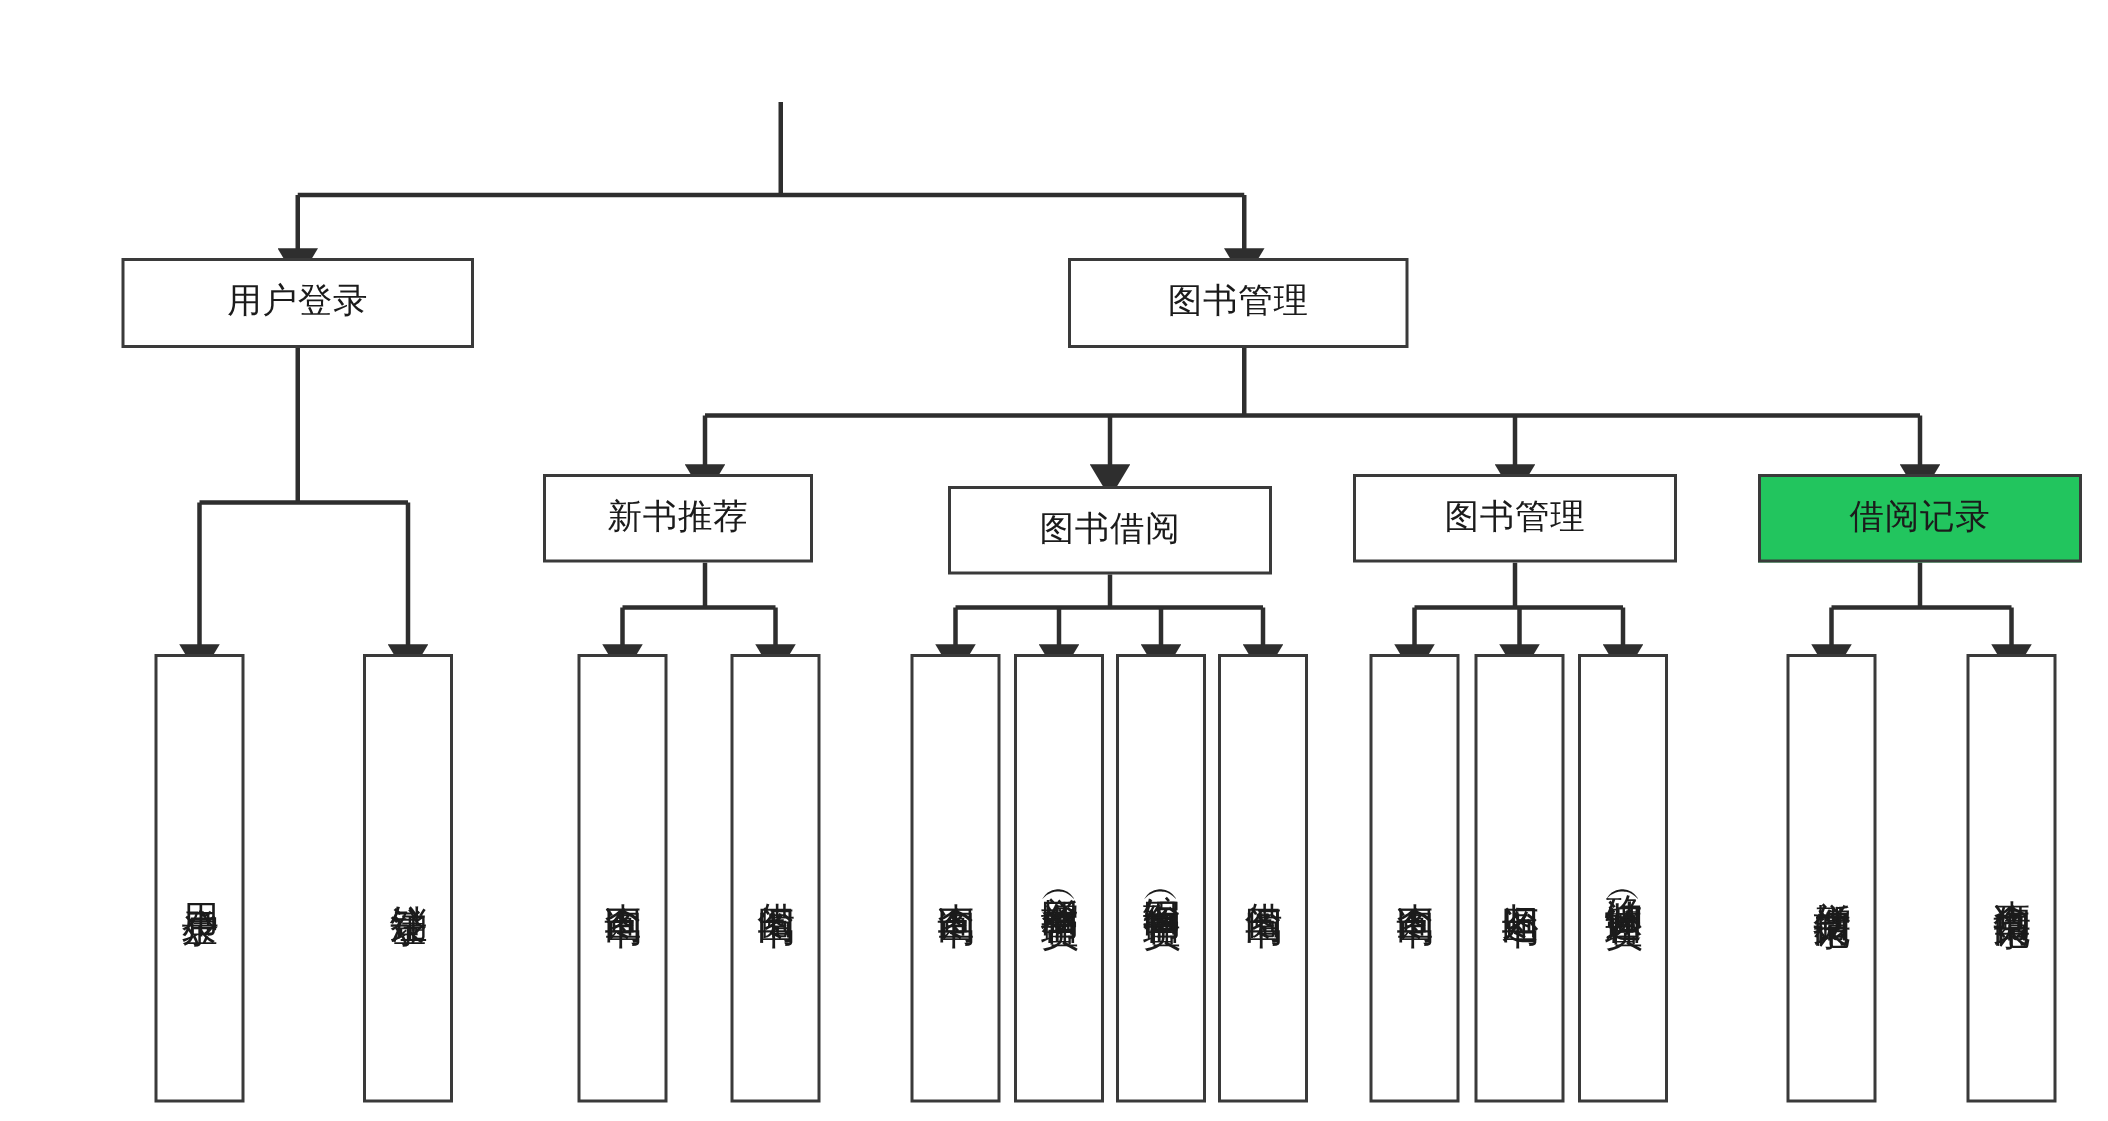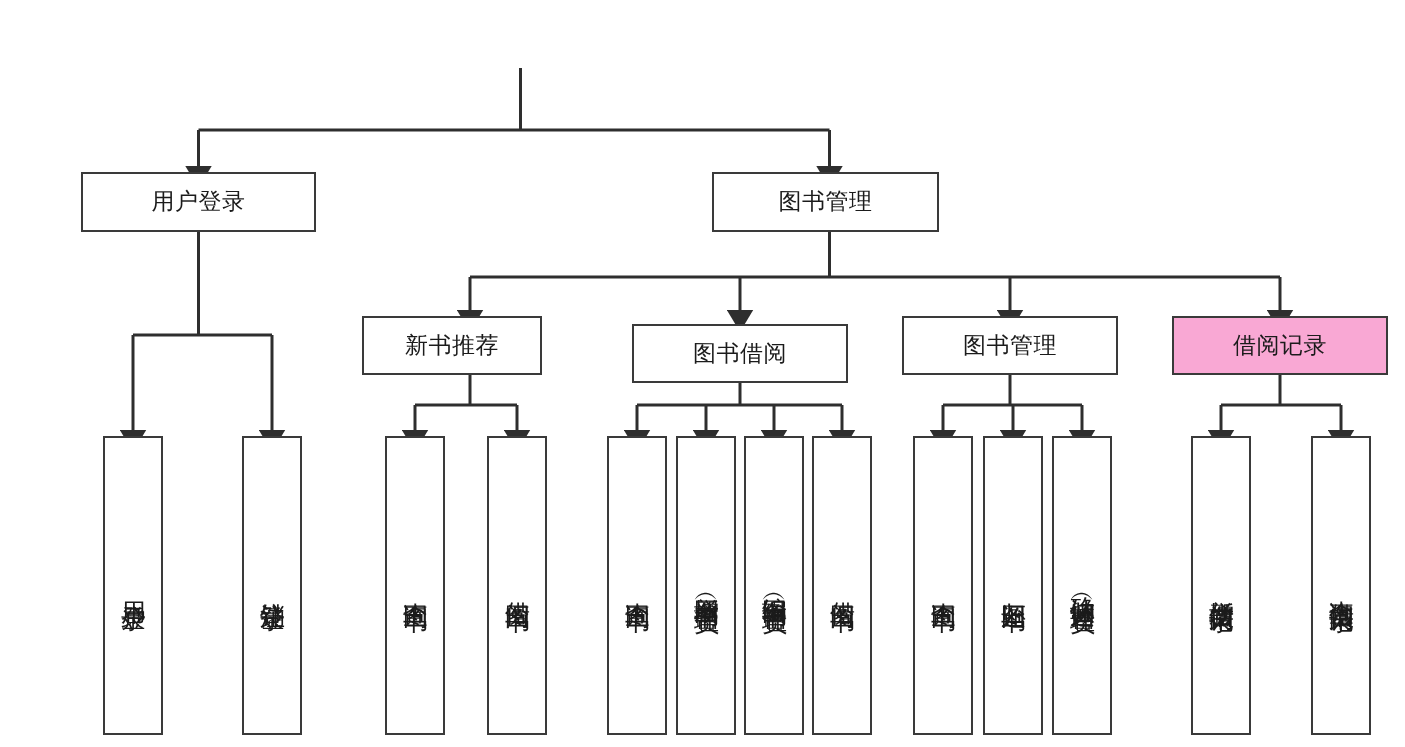--- a/index.html
+++ b/index.html
@@ -133,21 +133,21 @@
 
   <div class="node h" style="left: 362px; top: 316px; width: 180px; height: 59px; border-color: rgb(58, 58, 58); background: rgb(255, 255, 255); color: rgb(27, 27, 27);">
     <span class="label">新书推荐</span>
   </div>
   <div class="node h" style="left: 632px; top: 324px; width: 216px; height: 59px; border-color: rgb(58, 58, 58); background: rgb(255, 255, 255); color: rgb(27, 27, 27);">
     <span class="label">图书借阅</span>
   </div>
   <div class="node h" style="left: 902px; top: 316px; width: 216px; height: 59px; border-color: rgb(58, 58, 58); background: rgb(255, 255, 255); color: rgb(27, 27, 27);">
     <span class="label">图书管理</span>
   </div>
-  <div class="node h" style="left: 1172px; top: 316px; width: 216px; height: 59px; border-color: rgb(58, 58, 58); background: #f9a8d4; color: rgb(27, 27, 27);">
+  <div class="node h" style="left: 1172px; top: 316px; width: 216px; height: 59px; border-color: rgb(58, 58, 58); background: #22c55e; color: rgb(27, 27, 27);">
     <span class="label">借阅记录</span>
   </div>
 
   <div class="node v" style="left: 103px; top: 436px; width: 60px; height: 299px; border-color: rgb(58, 58, 58); background: rgb(255, 255, 255); color: rgb(27, 27, 27);">
     <span class="label">用户登录</span>
   </div>
   <div class="node v" style="left: 242px; top: 436px; width: 60px; height: 299px; border-color: rgb(58, 58, 58); background: rgb(255, 255, 255); color: rgb(27, 27, 27);">
     <span class="label">注销登录</span>
   </div>
   <div class="node v" style="left: 385px; top: 436px; width: 60px; height: 299px; border-color: rgb(58, 58, 58); background: rgb(255, 255, 255); color: rgb(27, 27, 27);">

